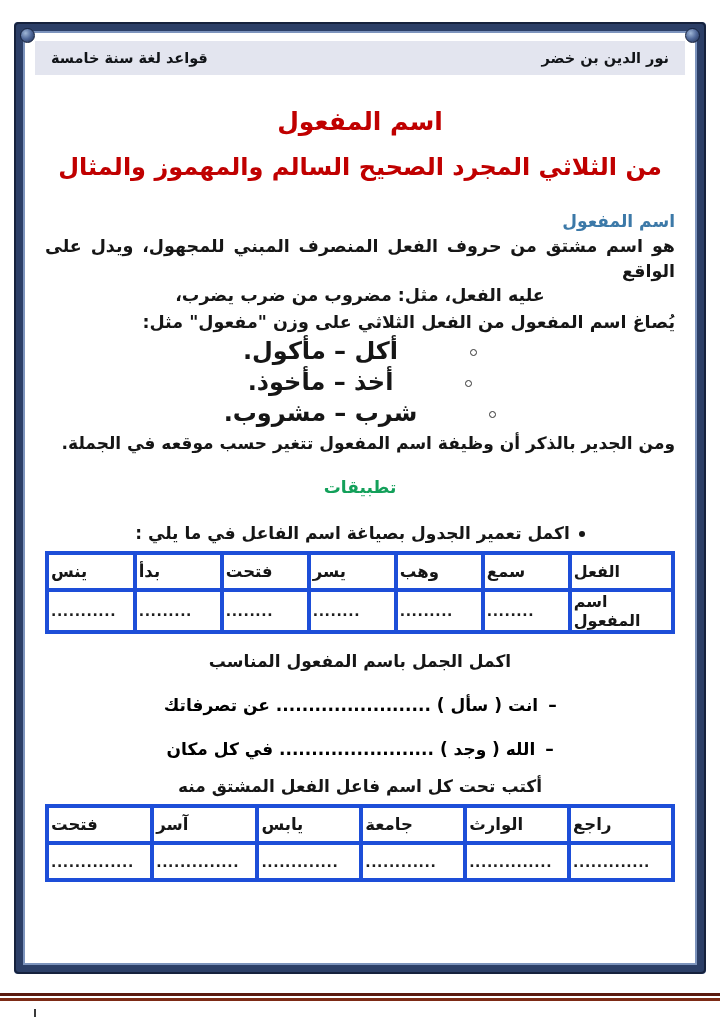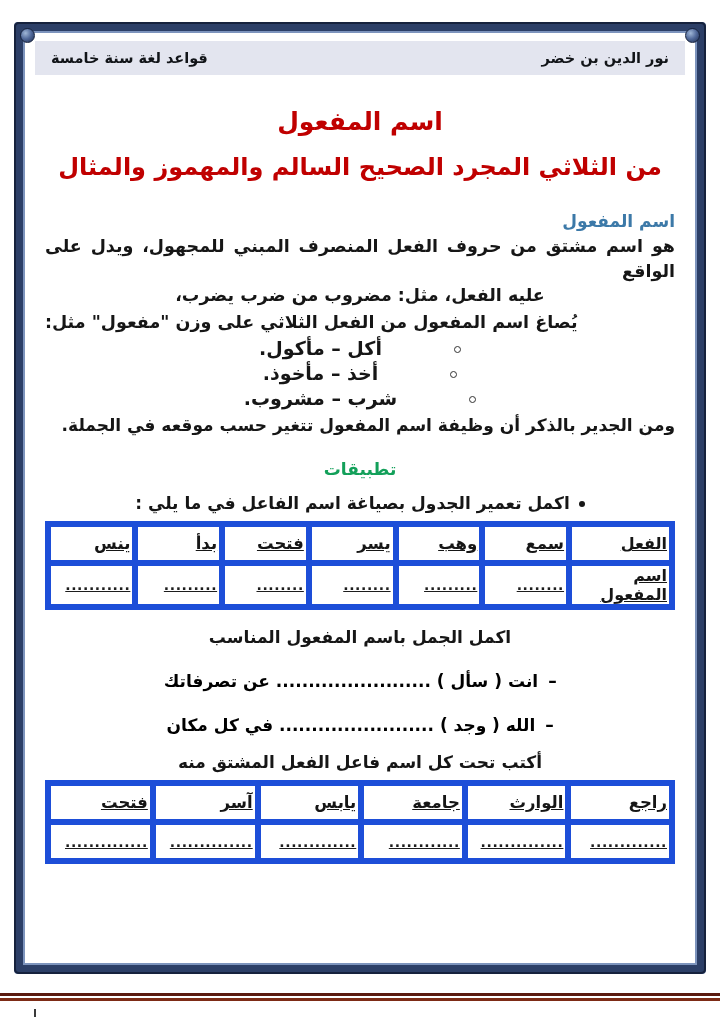--- a/index.html
+++ b/index.html
@@ -131,32 +131,32 @@
     text-align: justify;
     letter-spacing: -0.4px;
   }
   .body-line.ctr-right {
     text-align: center;
   }
   .rule-line {
     font-size: 17.5px;
     font-weight: bold;
     color: #161616;
-    text-align: left;
+    text-align: right;
     letter-spacing: -0.4px;
     margin-top: 4px;
   }
 
   ul.examples {
     list-style: none;
     margin: 5px 0 0 0;
     padding: 0;
   }
   ul.examples li {
-    font-size: 19px;
+    font-size: 24px;
     font-weight: bold;
     color: #161616;
     padding-right: 0;
     margin: 3px 0;
     text-align: center;
     position: relative;
     letter-spacing: -0.3px;
   }
   ul.examples li .bullet-circle {
     display: inline-block;
@@ -185,21 +185,21 @@
     font-weight: bold;
     text-align: center;
     margin-top: 24px;
     letter-spacing: -0.3px;
   }
   .task-line {
     font-size: 17px;
     font-weight: bold;
     color: #161616;
     text-align: center;
-    margin-top: 14px;
+    margin-top: 26px;
     letter-spacing: -0.4px;
   }
   .task-line .dot-bullet {
     display: inline-block;
     width: 6px;
     height: 6px;
     border-radius: 50%;
     background: #161616;
     vertical-align: middle;
     margin-left: 9px;
@@ -207,30 +207,29 @@
   .task-line.plain { margin-top: 17px; }
 
   
   table.ex-table {
     width: 100%;
     border-collapse: collapse;
     margin-top: 8px;
     table-layout: fixed;
   }
   table.ex-table td {
-    border: 6px solid #1d4ed8;
+    border: 4px solid #1d4ed8;
     height: 33px;
-    text-align: right;
+    text-align: left;
     vertical-align: middle;
     font-size: 16.5px;
     font-weight: bold;
     color: #161616;
     letter-spacing: -0.3px;
     padding: 0 2px;
-    text-decoration: underline;
   }
   table.ex-table td.label-cell {
     font-size: 16px;
   }
   table.ex-table td.dots-cell {
     font-size: 14px;
     letter-spacing: 0.6px;
     color: #1d1d1d;
   }
 

